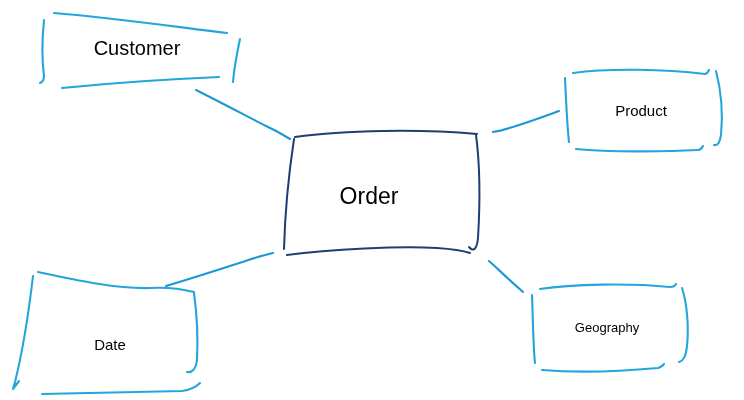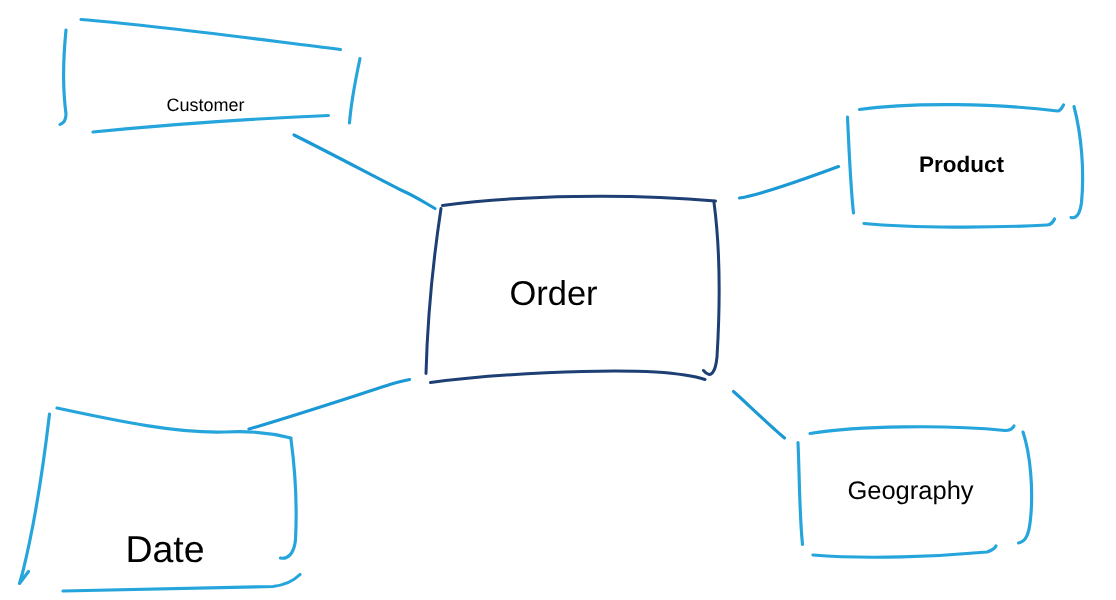--- a/index.html
+++ b/index.html
@@ -90,22 +90,22 @@
     </g>
 
     <g>
       <path class="sketch" d="M540,289 C572,284 630,283 670,287 C673,287 675,286 676,284"></path>
       <path class="sketch" d="M532,295 C533,318 533,344 535,363"></path>
       <path class="sketch" d="M542,370 C578,373 625,371 658,368 C661,367 663,366 664,364"></path>
       <path class="sketch" d="M682,288 C687,303 689,327 687,346 C686,356 684,361 679,362"></path>
     </g>
   </svg>
 
-  <div class="label" style="left:137px; top:48px; font-size:12px;margin-top:22px;">Customer</div>
+  <div class="label" style="left:137px; top:48px; font-size:20px;">Customer</div>
 
   <div class="label" style="left:369px; top:196px; font-size:23px;">Order</div>
 
-  <div class="label" style="left:641px; top:110px; font-size:15px;font-weight:bold;">Product</div>
+  <div class="label" style="left:641px; top:110px; font-size:15px;">Product</div>
 
-  <div class="label" style="left:110px; top:344px; font-size:25px;margin-top:23px;">Date</div>
+  <div class="label" style="left:110px; top:344px; font-size:15px;">Date</div>
 
-  <div class="label" style="left:607px; top:327px; font-size:17px;">Geography</div>
+  <div class="label" style="left:607px; top:327px; font-size:13px;">Geography</div>
 </div>
 
 </body></html>

